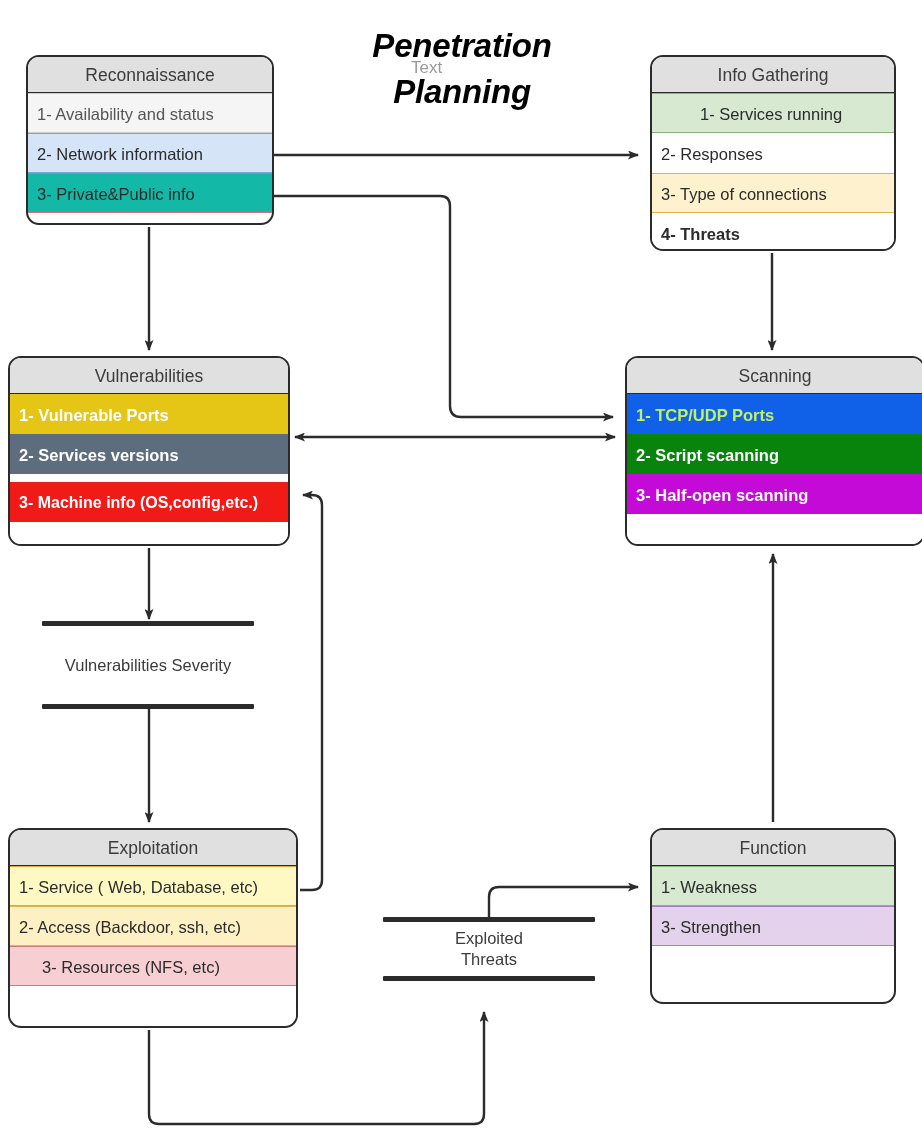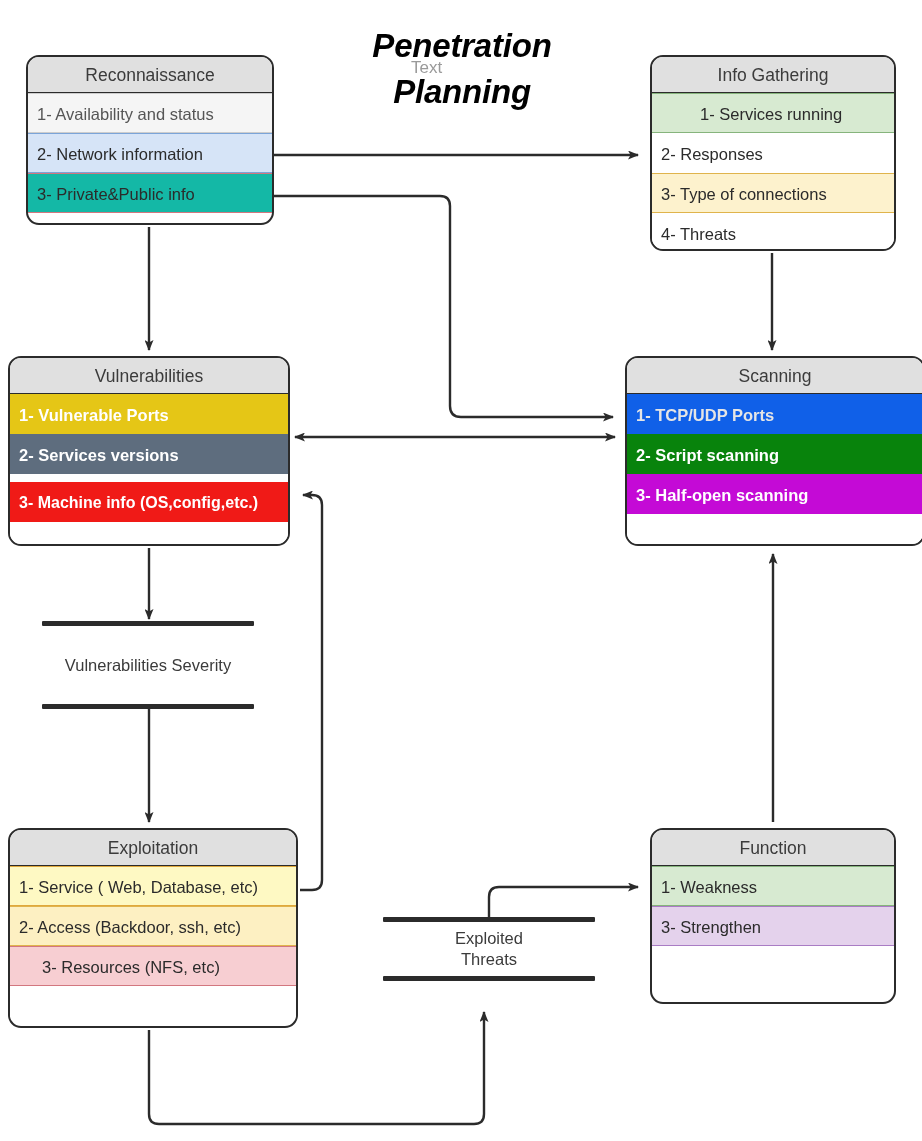--- a/index.html
+++ b/index.html
@@ -93,34 +93,34 @@
     <div class="row" style="background:#f5f5f5;border-top-color:#cdcdcd;border-bottom-color:#cdcdcd;color:#555;">1- Availability and status</div>
     <div class="row" style="background:#d6e4f7;border-top-color:#7ba4d8;border-bottom-color:#7ba4d8;">2- Network information</div>
     <div class="row" style="background:#14b8a6;border-top-color:#d2777f;border-bottom-color:#d2777f;">3- Private&amp;Public info</div>
   </div>
 
   <div class="card" style="left:650px;top:55px;width:246px;height:196px;">
     <div class="card-title">Info Gathering</div>
     <div class="row" style="background:#d7ead1;border-top-color:#86b47c;border-bottom-color:#86b47c;padding-left:48px;">1- Services running</div>
     <div class="row" style="background:#ffffff;">2- Responses</div>
     <div class="row" style="background:#fdf2cd;border-top-color:#e0b44c;border-bottom-color:#e0b44c;">3- Type of connections</div>
-    <div class="row" style="background:#ffffff;">4- Threats</div>
+    <div class="row" style="background:#ffffff;font-weight:bold;">4- Threats</div>
   </div>
 
   <div class="card" style="left:8px;top:356px;width:282px;height:190px;">
     <div class="card-title">Vulnerabilities</div>
     <div class="row bold" style="background:#e5c616;color:#ffffff;">1- Vulnerable Ports</div>
     <div class="row bold" style="background:#5e6d7e;color:#ffffff;">2- Services versions</div>
     <div class="row bold tight" style="background:#f01a17;color:#ffffff;margin-top:8px;">3- Machine info (OS,config,etc.)</div>
     <div class="row blank"></div>
   </div>
 
   <div class="card" style="left:625px;top:356px;width:300px;height:190px;">
     <div class="card-title">Scanning</div>
-    <div class="row bold" style="background:#1060e8;color:#e5e5e5;">1- TCP/UDP Ports</div>
+    <div class="row bold" style="background:#1060e8;color:#bef264;">1- TCP/UDP Ports</div>
     <div class="row bold" style="background:#08830c;color:#ffffff;">2- Script scanning</div>
     <div class="row bold" style="background:#c40ad6;color:#ffffff;">3- Half-open scanning</div>
     <div class="row blank"></div>
   </div>
 
   <div class="opshape" style="left:42px;top:621px;width:212px;height:88px;">
     <div class="bar top"></div>
     <div class="op-label">Vulnerabilities Severity</div>
     <div class="bar bottom"></div>
   </div>

